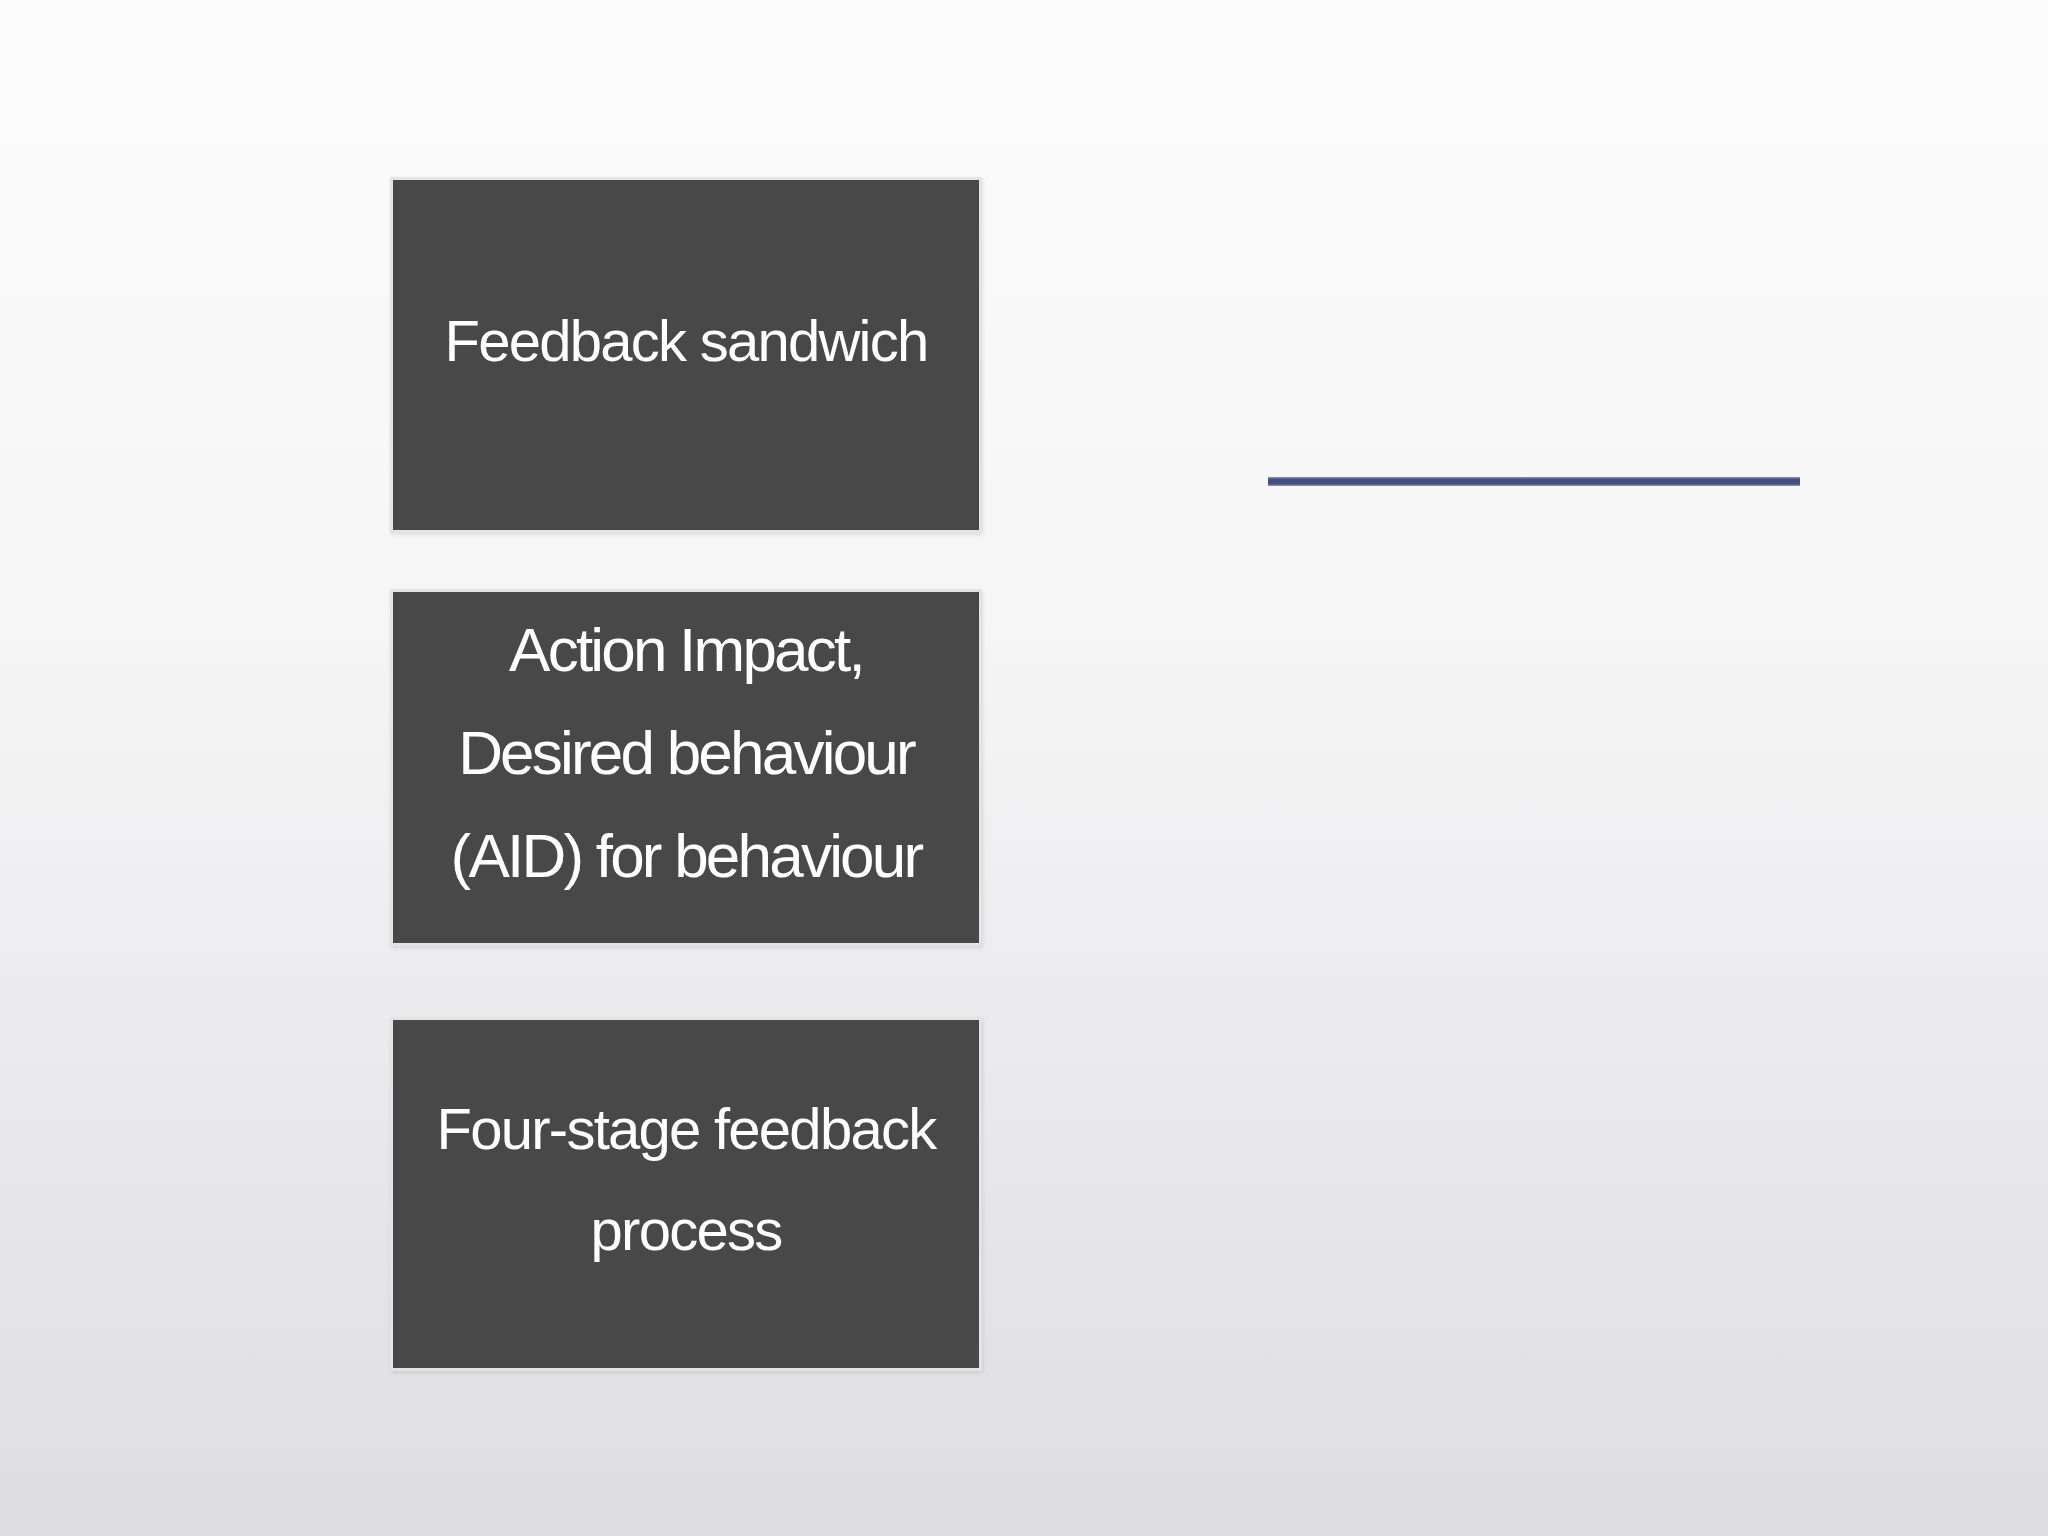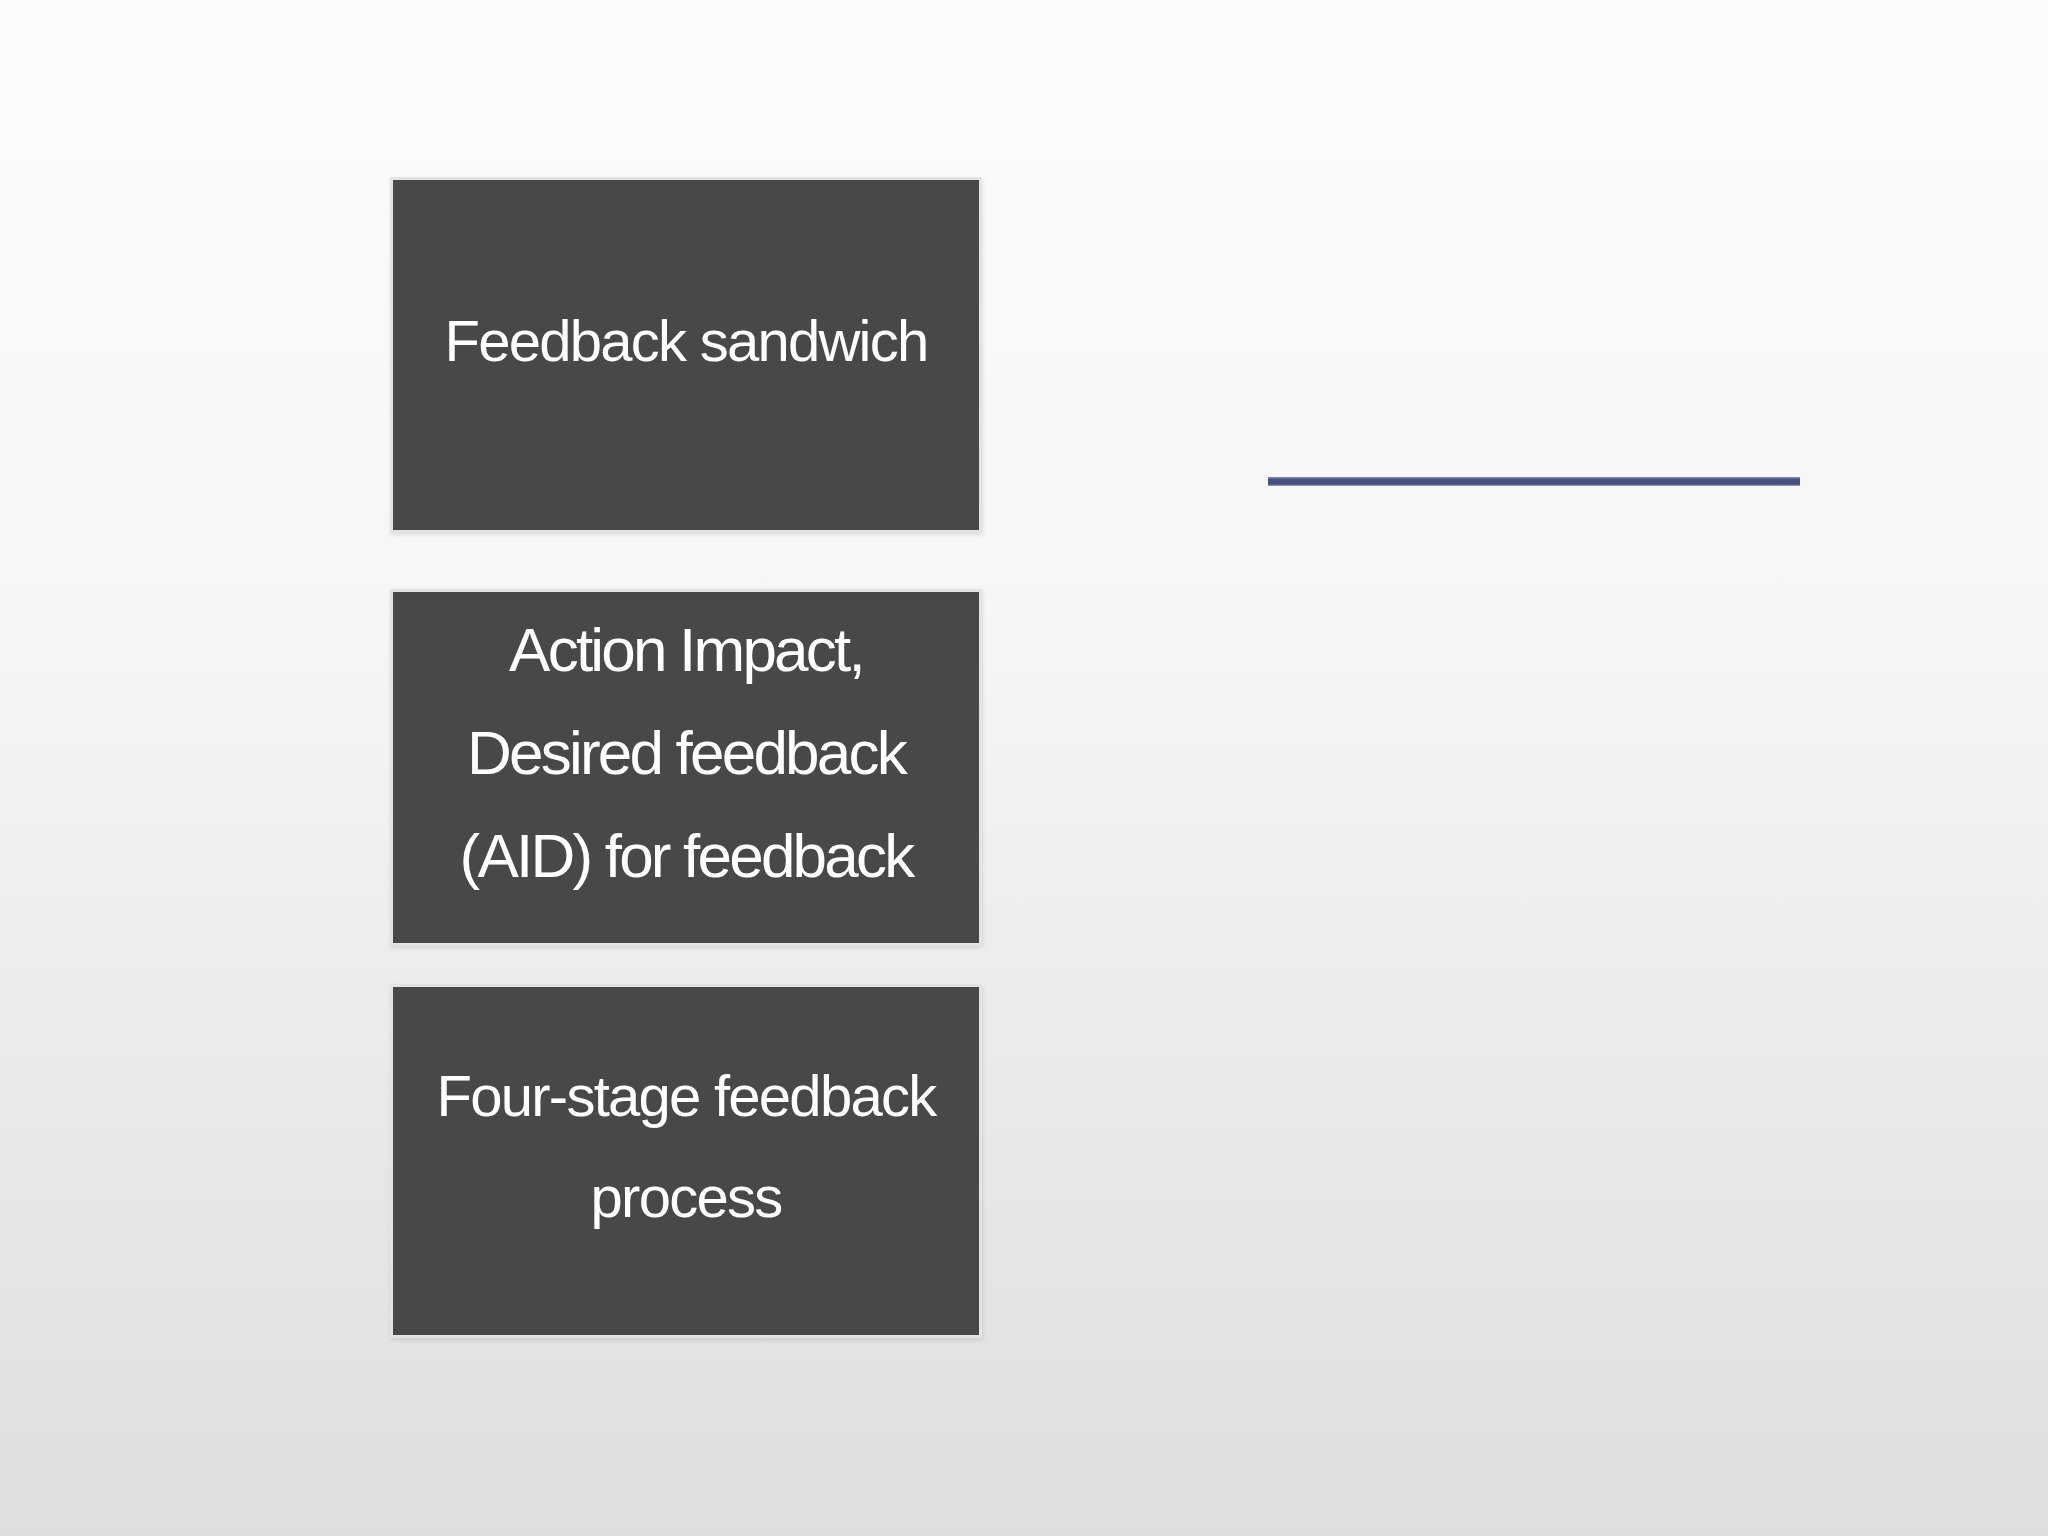--- a/index.html
+++ b/index.html
@@ -30,21 +30,21 @@
     border: 3px solid var(--box_border, #e3e3e3);
     box-shadow: 1px 2px 4px rgba(0,0,0,0.10);
     display: flex;
     align-items: center;
     justify-content: center;
     padding: 0 20px;
     text-align: center;
   }
   .box-1 { top: 177px;  height: 356px; }
   .box-2 { top: 589px;  height: 357px; }
-  .box-3 { top: 984px; height: 354px; justify-content: center; }
+  .box-3 { top: 1017px; height: 354px; justify-content: center; }
 
   .box-label {
     color: var(--box_text, #ffffff);
     transform: translateY(-15px);
     font-weight: 400;
   }
   .box-1 .box-label,
   .box-3 .box-label {
     font-size: 58px;
     line-height: 101px;
@@ -85,21 +85,21 @@
 </head>
 <body>
 
 <div class="slide" style="--bg_top: #fcfcfc; --bg_bottom: #dedee0; --box_fill: #484848; --box_border: #e3e3e3; --box_text: #ffffff; --divider: #44507d; --title_text: #161616;">
 
   <div class="box box-1">
     <div class="box-label">Feedback sandwich</div>
   </div>
 
   <div class="box box-2">
-    <div class="box-label">Action Impact, Desired feedback (AID) for feedback</div>
+    <div class="box-label">Action Impact, Desired behaviour (AID) for behaviour</div>
   </div>
 
   <div class="box box-3">
     <div class="box-label">Four-stage feedback process</div>
   </div>
 
   <div class="title-divider"></div>
 
 
 </div>

